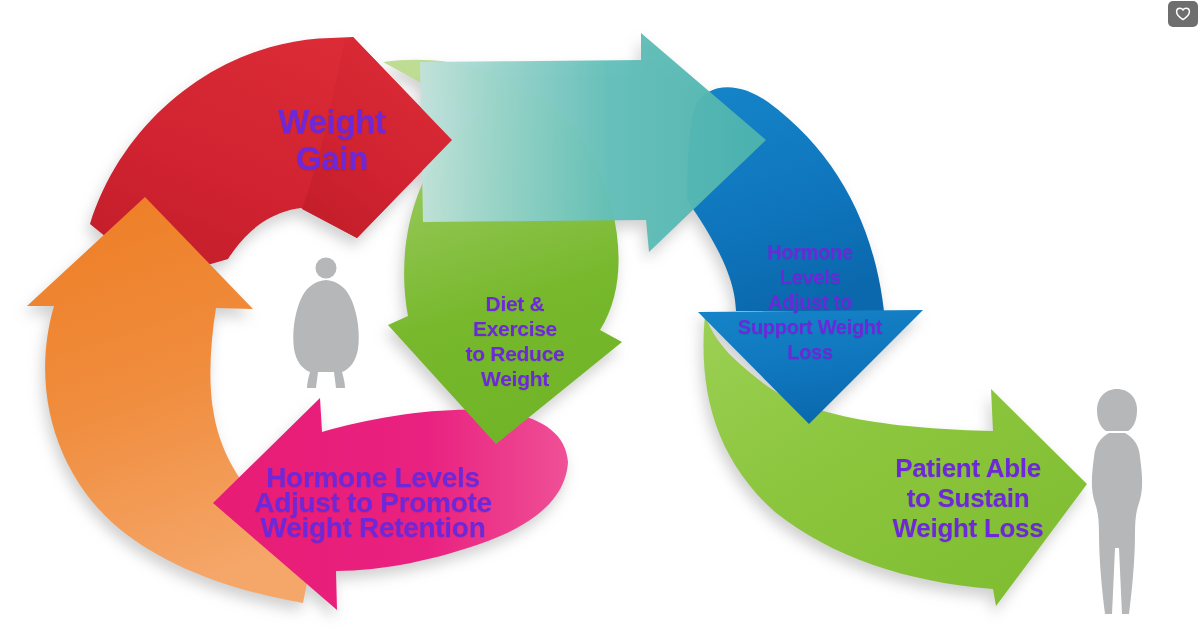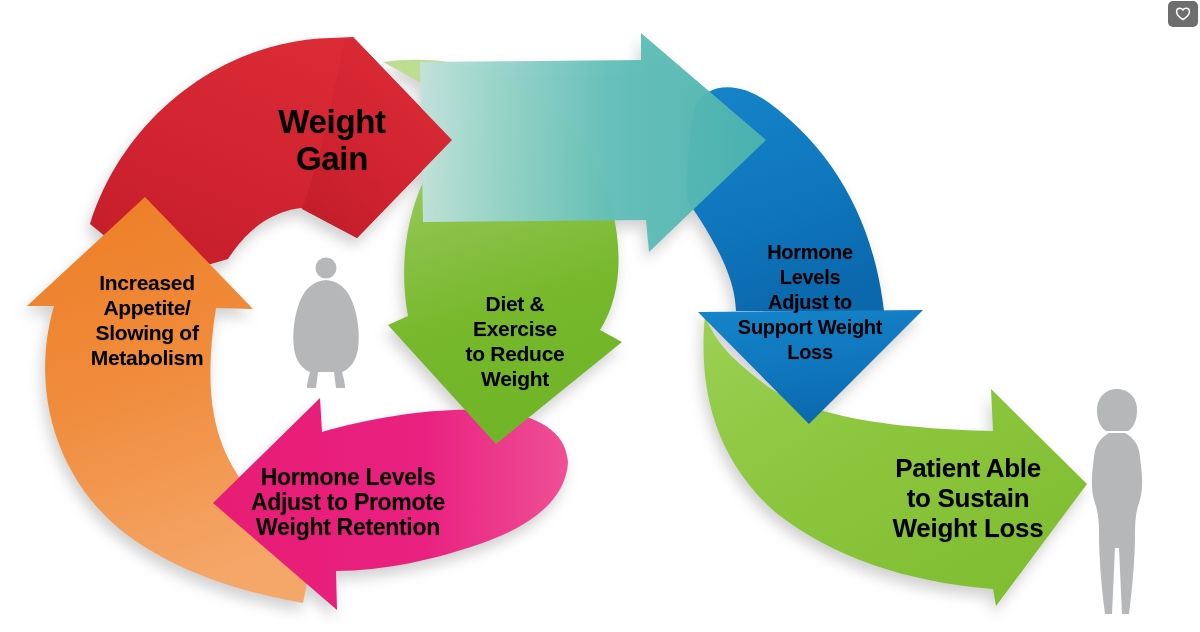--- a/index.html
+++ b/index.html
@@ -2,29 +2,29 @@
 <html><head>
 <meta charset="utf-8">
 <style>
   html,body{margin:0;padding:0;background:#fff;}
   .stage{
     position:relative;width:1200px;height:632px;background:#ffffff;
     overflow:hidden;font-family:"Liberation Sans",sans-serif;
   }
   .diagram-svg{position:absolute;left:0;top:0;}
   .lbl{
-    position:absolute;color:#000000;font-weight:700;text-align:center;
+    position:absolute;color:#6d28d9;font-weight:700;text-align:center;
     white-space:pre-line;pointer-events:none;letter-spacing:-0.3px;
     text-shadow:0 1px 1px rgba(0,0,0,0.08);
   }
   .lbl-weight-gain {left:212px;top:103px;width:240px;font-size:33px;line-height:37px;}
   .lbl-bariatric   {left:433px;top:108px;width:320px;font-size:25px;line-height:30px;}
   .lbl-appetite    {left:57px; top:270px;width:180px;font-size:21px;line-height:25px;}
   .lbl-diet        {left:430px;top:265px;width:170px;font-size:21px;line-height:25px;margin-top:26px;}
-  .lbl-retention   {left:223px;top:465px;width:250px;font-size:23px;line-height:25px;}
+  .lbl-retention   {left:248px;top:465px;width:250px;font-size:28px;line-height:25px;}
   .lbl-support     {left:700px;top:240px;width:220px;font-size:20px;line-height:25px;}
   .lbl-sustain     {left:838px;top:453px;width:260px;font-size:26px;line-height:30px;}
   .fav-btn{
     position:absolute;left:1168px;top:1px;width:30px;height:26px;
     background:#6e6e6e;border-radius:5px;display:flex;align-items:center;
     justify-content:center;cursor:pointer;border:none;
   }
 </style>
 </head>
 <body>
@@ -120,24 +120,20 @@
       <path d="M 1109,433 C 1100,438 1095,445 1094,457 C 1092,473 1090,489 1095,503
                C 1098,511 1099,521 1099,533 C 1099,561 1102,590 1105,614 L 1112,614
                C 1113,593 1114,570 1115,548 L 1119,548 C 1120,570 1121,593 1122,614
                L 1129,614 C 1132,590 1135,561 1135,533 C 1135,521 1136,511 1139,503
                C 1144,489 1142,473 1140,457 C 1139,445 1134,438 1125,433 Z"></path>
     </g>
   </svg>
 
   <div class="lbl lbl-weight-gain">Weight
 Gain</div>
-  <div class="lbl lbl-appetite">Increased
-Appetite/
-Slowing of
-Metabolism</div>
   <div class="lbl lbl-diet">Diet &amp;
 Exercise
 to Reduce
 Weight</div>
   <div class="lbl lbl-retention">Hormone Levels
 Adjust to Promote
 Weight Retention</div>
   <div class="lbl lbl-support">Hormone
 Levels
 Adjust to

